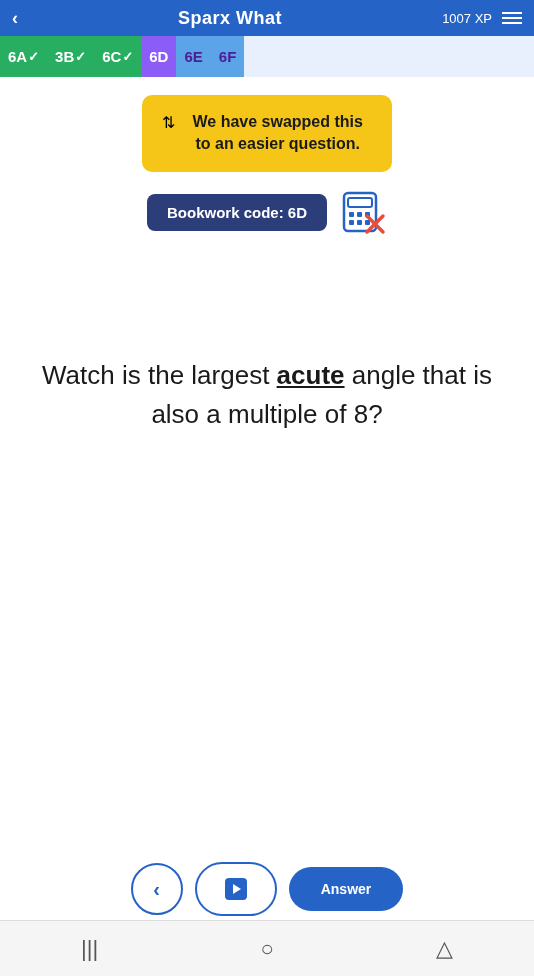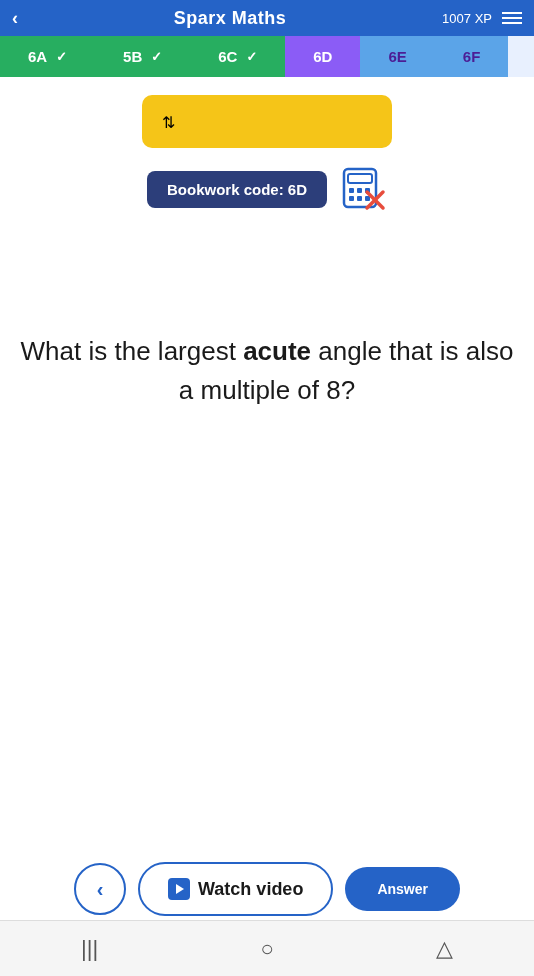--- a/index.html
+++ b/index.html
@@ -56,28 +56,28 @@
       background: white;
     }
 
     
     .tabs {
       display: flex;
       background: #e8f0fe;
       overflow: hidden;
     }
     .tab {
-      padding: 12px 28px;
+      padding: 12px 8px;
       font-size: 15px;
       font-weight: bold;
       cursor: pointer;
       white-space: nowrap;
       display: flex;
       align-items: center;
-      gap: 9px;
+      gap: 1px;
     }
     .tab-green {
       background: #27ae60;
       color: white;
     }
     .tab-active {
       background: #8b5cf6;
       color: white;
     }
     .tab-inactive {
@@ -141,20 +141,21 @@
       padding: 0 20px;
       text-align: center;
     }
     .question-text {
       font-size: 26px;
       color: #1a1a1a;
       line-height: 1.5;
     }
     .question-text strong {
       font-weight: 900;
+      text-decoration: underline;
     }
 
     
     .bottom-bar {
       position: absolute;
       bottom: 60px;
       left: 0;
       right: 0;
       display: flex;
       align-items: center;
@@ -234,57 +235,58 @@
       color: #555;
       font-size: 22px;
       cursor: pointer;
     }
   </style>
 </head>
 <body>
 
 <div class="header">
   <span class="header-back">‹</span>
-  <span class="header-title">Sparx Maths</span>
+  <span class="header-title">Sparx What</span>
   <div class="header-right">
     <span class="header-score">1007 XP</span>
     <div class="hamburger">
       <span></span>
         <span></span>
         <span></span>
     </div>
   </div>
 </div>
 
 <div class="tabs">
   <div class="tab tab-green">
     <span>6A</span>
     <span class="tab-check">✓</span>
   </div>
   <div class="tab tab-green">
-    <span>5B</span>
+    <span>3B</span>
     <span class="tab-check">✓</span>
   </div>
   <div class="tab tab-green">
     <span>6C</span>
     <span class="tab-check">✓</span>
   </div>
   <div class="tab tab-active">
     <span>6D</span>
   </div>
   <div class="tab tab-inactive">
     <span>6E</span>
   </div>
   <div class="tab tab-inactive">
     <span>6F</span>
   </div>
 </div>
 
 <div class="swap-notice">
   <span class="swap-icon">⇅</span>
+  <span class="swap-text">We have swapped this to an easier question.</span>
 </div>
 
 <div class="bookwork-row">
   <div class="bookwork-badge">Bookwork code: 6D</div>
   <div class="calc-icon">
     <svg width="46" height="46" viewBox="0 0 46 46">
 
       <rect x="3" y="3" width="32" height="38" rx="4" ry="4" fill="none" stroke="#2563c7" stroke-width="2.5"></rect>
 
       <rect x="7" y="8" width="24" height="9" rx="2" fill="none" stroke="#2563c7" stroke-width="2"></rect>
@@ -297,29 +299,28 @@
       <rect x="24" y="30" width="5" height="5" rx="1" fill="#2563c7"></rect>
 
       <line x1="26" y1="26" x2="42" y2="42" stroke="#e74c3c" stroke-width="3.5" stroke-linecap="round"></line>
       <line x1="42" y1="26" x2="26" y2="42" stroke="#e74c3c" stroke-width="3.5" stroke-linecap="round"></line>
     </svg>
   </div>
 </div>
 
 <div class="question-area">
   <p class="question-text">
-    <span>What is the largest </span><strong>acute</strong><span> angle that is also a multiple of 8?</span>
+    <span>Watch is the largest </span><strong>acute</strong><span> angle that is also a multiple of 8?</span>
   </p>
 </div>
 
 <div class="bottom-bar">
   <button class="back-btn">‹</button>
   <button class="watch-btn">
     <span class="watch-btn-icon"></span>
-    <span>Watch video</span>
   </button>
   <button class="answer-btn">Answer</button>
 </div>
 
 <div class="nav-bar">
   <span class="nav-item">|||</span>
   <span class="nav-item">○</span>
   <span class="nav-item">△</span>
 </div>
 

